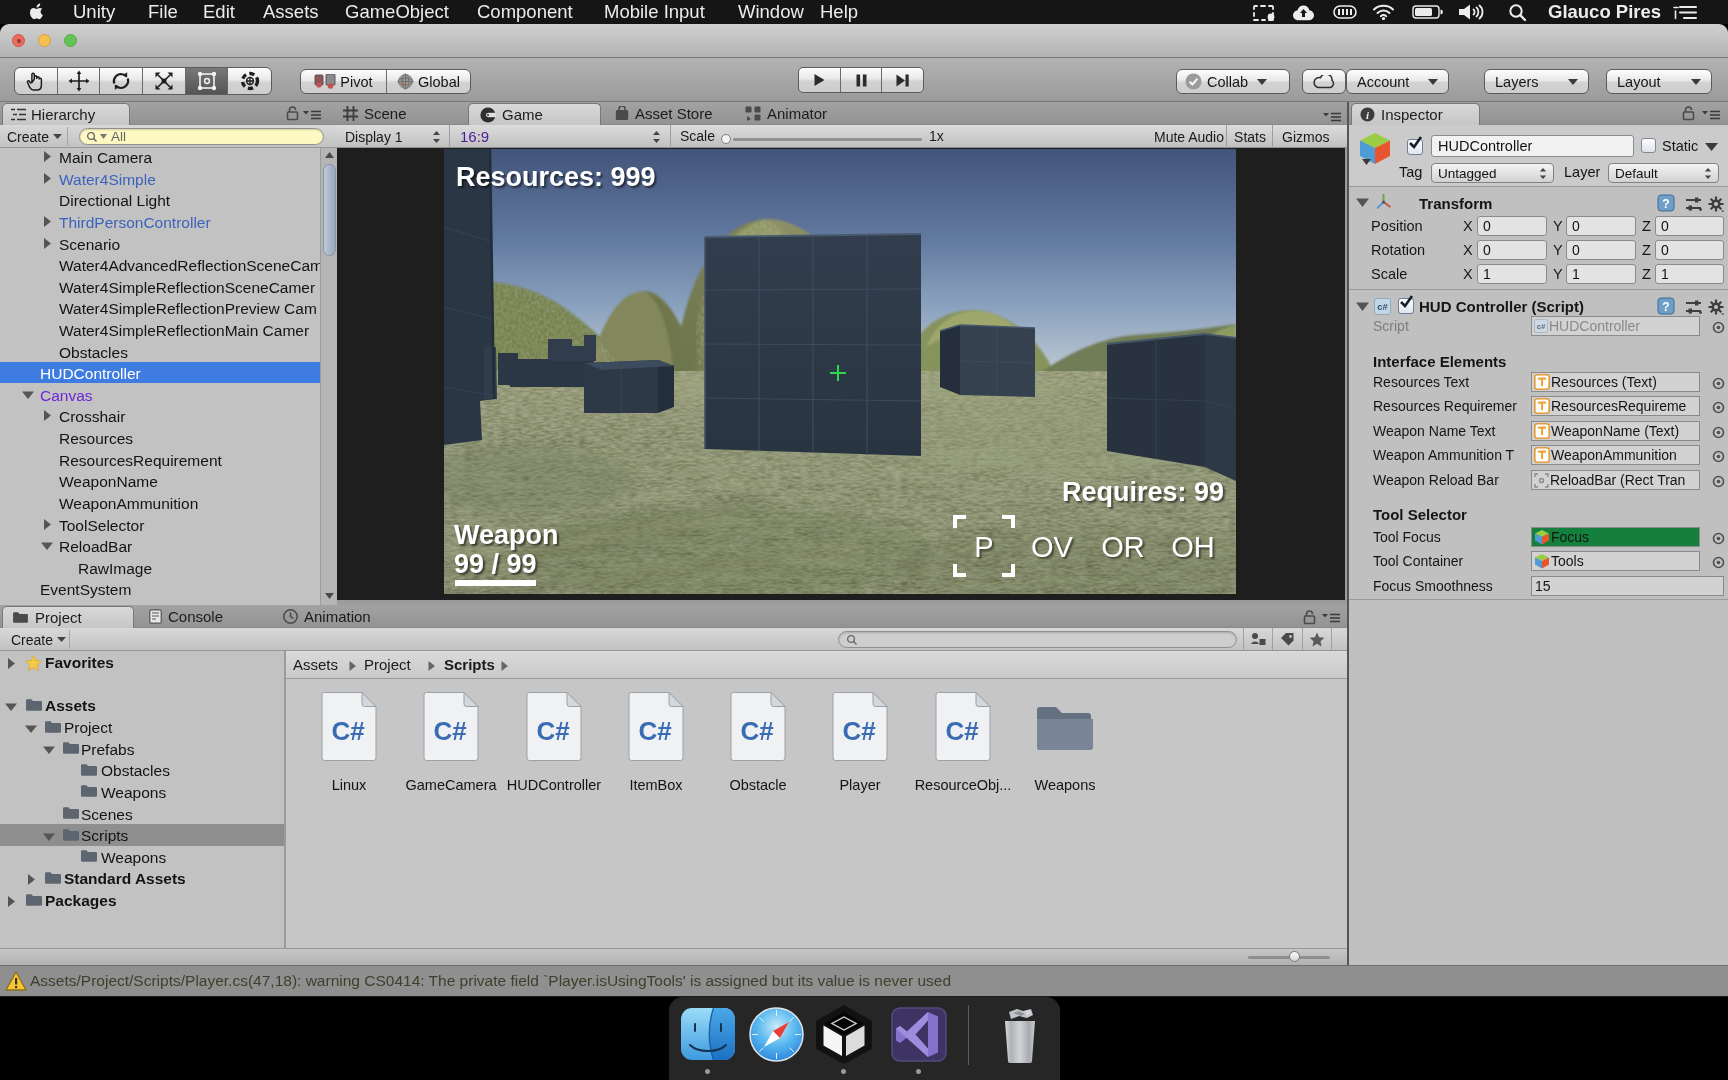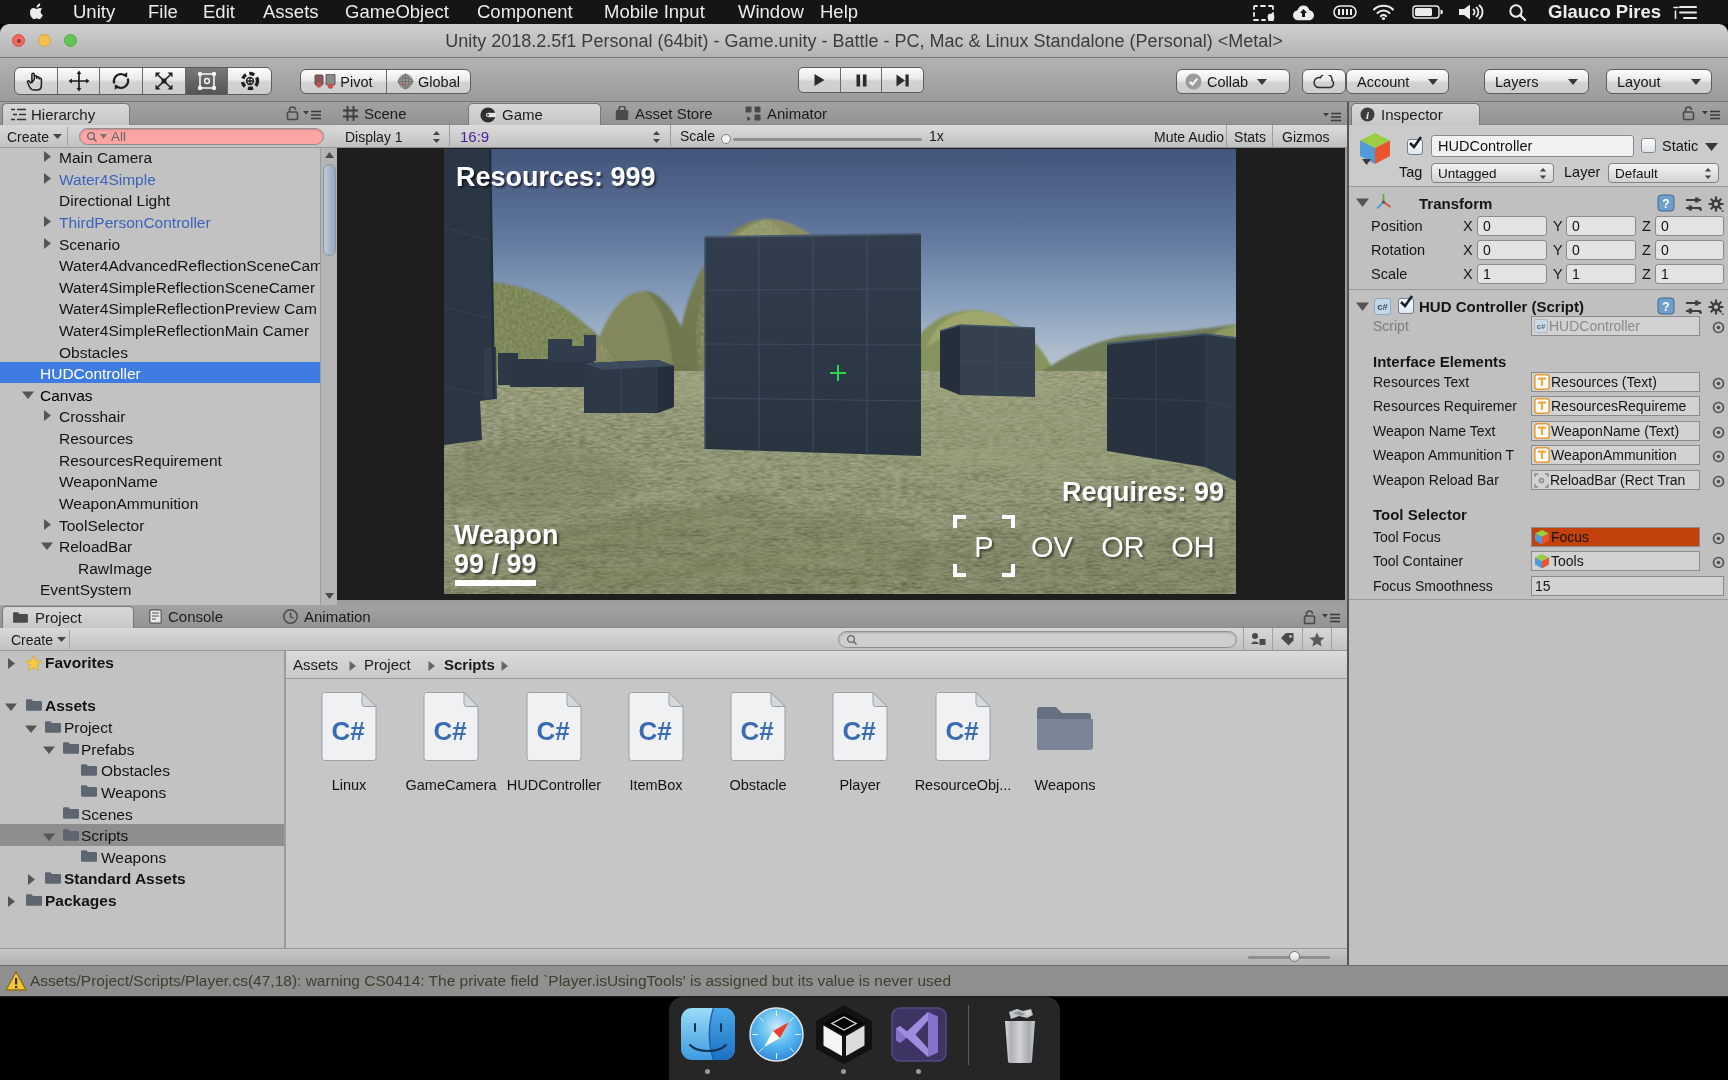--- a/index.html
+++ b/index.html
@@ -82,21 +82,20 @@
         <path d="M1 2.5 L5 2.5 M2.5 6 L2.5 13.5" stroke-width="1.6"></path>
       </g>
     </svg>
   </div>
 
   <div id="titlebar" class="abs" style="left:0;top:24px;width:1728px;height:34px;border-radius:9px 9px 0 0;background:linear-gradient(#d0d0d0,#b3b3b3);border-bottom:1px solid #787878;">
     <div class="abs" style="left:12px;top:10px;width:13px;height:13px;border-radius:50%;background:#ed6a5e;border:0.5px solid #ce5347;"></div>
     <div class="abs" style="left:16.5px;top:14.5px;width:4px;height:4px;border-radius:50%;background:#8e3d33;"></div>
     <div class="abs" style="left:38px;top:10px;width:13px;height:13px;border-radius:50%;background:#f5bf4f;border:0.5px solid #d6a243;"></div>
     <div class="abs" style="left:64px;top:10px;width:13px;height:13px;border-radius:50%;background:#61c454;border:0.5px solid #58a942;"></div>
-    <div class="abs" style="left:0;top:7px;width:1728px;text-align:center;font-size:18px;color:#3c3c3c;">Unity 2018.2.5f1 Personal (64bit) - Game.unity - Battle - PC, Mac &amp; Linux Standalone (Personal) &lt;Metal&gt;</div>
   </div>
 
   <div id="toolbar" class="abs" style="left:0;top:58px;width:1728px;height:44px;background:linear-gradient(#b2b2b2,#9b9b9b);border-bottom:1px solid #777;">
 
     <div class="abs wbtn" style="left:14px;top:9px;width:258px;height:28px;border-radius:6px;overflow:hidden;display:flex;">
       <div style="width:43px;height:100%;border-right:1px solid #6a6a6a;display:flex;align-items:center;justify-content:center;">
         <svg width="21" height="21" viewBox="0 0 21 21">
             <path fill="none" stroke="#1e1e1e" stroke-width="1.5" stroke-linejoin="round" d="M6.2 12.5 L4.3 10.2 c-.8-1-2.2-.2-1.8 1 l1.9 4.6 c.8 1.9 2.3 3.2 4.8 3.2 h2.6 c2.9 0 4.6-1.9 4.6-4.8 V8.5 c0-1.6-2.2-1.6-2.3 0 M14.1 8.3 V7 c0-1.6-2.3-1.6-2.4 0 v1 M11.7 8 V6 c0-1.6-2.4-1.6-2.4 0 v2.2 M9.3 8.3 V3.4 c0-1.7-2.4-1.7-2.4 0 v8.2 Z"></path>
           </svg>
       </div>
@@ -259,21 +258,21 @@
         </g>
       </svg>
 
     <div class="abs" style="left:0;top:23px;width:337px;height:23px;background:linear-gradient(#d8d8d8,#c2c2c2);border-bottom:1px solid #979797;"></div>
     <div class="abs" style="left:2px;top:25px;width:66px;height:19px;display:flex;align-items:center;justify-content:center;gap:4px;border-right:1px solid #a5a5a5;">
       <span style="font-size:14px;color:#1a1a1a;">Create</span>
       <svg width="9" height="5" viewBox="0 0 9 5">
           <path d="M0 0 H9 L4.5 5 Z" fill="#444"></path>
         </svg>
     </div>
-    <div class="abs" style="left:79px;top:26px;width:245px;height:17px;border-radius:9px;background:#fca5a5;border:1px solid #909090;box-shadow:inset 0 1px 2px rgba(0,0,0,0.18);display:flex;align-items:center;padding:0 6px;gap:2px;">
+    <div class="abs" style="left:79px;top:26px;width:245px;height:17px;border-radius:9px;background:#fef9c3;border:1px solid #909090;box-shadow:inset 0 1px 2px rgba(0,0,0,0.18);display:flex;align-items:center;padding:0 6px;gap:2px;">
       <svg width="12" height="12" viewBox="0 0 12 12">
           <circle cx="5" cy="5" r="3.4" fill="none" stroke="#666" stroke-width="1.3"></circle>
           <path d="M7.6 7.6 L10.5 10.5" stroke="#666" stroke-width="1.4"></path>
         </svg>
       <svg width="7" height="5" viewBox="0 0 7 5">
           <path d="M0 0 H7 L3.5 5 Z" fill="#777"></path>
         </svg>
       <span style="font-size:13.5px;color:#666;margin-left:2px;">All</span>
     </div>
 
@@ -298,21 +297,21 @@
       <div class="abs" style="left:59px;top:109.1px;width:261px;height:21px;line-height:21px;white-space:nowrap;overflow:hidden;color:#141414;">Water4AdvancedReflectionSceneCam</div>
       <div class="abs" style="left:59px;top:130.7px;width:261px;height:21px;line-height:21px;white-space:nowrap;overflow:hidden;color:#141414;">Water4SimpleReflectionSceneCamer</div>
       <div class="abs" style="left:59px;top:152.3px;width:261px;height:21px;line-height:21px;white-space:nowrap;overflow:hidden;color:#141414;">Water4SimpleReflectionPreview Cam</div>
       <div class="abs" style="left:59px;top:174.0px;width:261px;height:21px;line-height:21px;white-space:nowrap;overflow:hidden;color:#141414;">Water4SimpleReflectionMain Camer</div>
       <div class="abs" style="left:59px;top:195.6px;width:261px;height:21px;line-height:21px;white-space:nowrap;overflow:hidden;color:#141414;">Obstacles</div>
       <div class="abs" style="left:0;top:216.2px;width:320px;height:21px;background:#3e7ce2;"></div>
       <div class="abs" style="left:40px;top:217.2px;width:280px;height:21px;line-height:21px;white-space:nowrap;overflow:hidden;color:#fff;">HUDController</div>
       <svg class="abs" style="left:22px;top:244.8px;" width="12" height="8" viewBox="0 0 12 8">
           <path d="M0 0.5 H12 L6 8 Z" fill="#555"></path>
         </svg>
-      <div class="abs" style="left:40px;top:238.8px;width:280px;height:21px;line-height:21px;white-space:nowrap;overflow:hidden;color:#000000;">Canvas</div>
+      <div class="abs" style="left:40px;top:238.8px;width:280px;height:21px;line-height:21px;white-space:nowrap;overflow:hidden;color:#6d28d9;">Canvas</div>
       <svg class="abs" style="left:43px;top:264.4px;" width="8" height="11" viewBox="0 0 8 11">
           <path d="M1 0 L8 5.5 L1 11 Z" fill="#555"></path>
         </svg>
       <div class="abs" style="left:59px;top:260.4px;width:261px;height:21px;line-height:21px;white-space:nowrap;overflow:hidden;color:#141414;">Crosshair</div>
       <div class="abs" style="left:59px;top:282.1px;width:261px;height:21px;line-height:21px;white-space:nowrap;overflow:hidden;color:#141414;">Resources</div>
       <div class="abs" style="left:59px;top:303.7px;width:261px;height:21px;line-height:21px;white-space:nowrap;overflow:hidden;color:#141414;">ResourcesRequirement</div>
       <div class="abs" style="left:59px;top:325.3px;width:261px;height:21px;line-height:21px;white-space:nowrap;overflow:hidden;color:#141414;">WeaponName</div>
       <div class="abs" style="left:59px;top:346.9px;width:261px;height:21px;line-height:21px;white-space:nowrap;overflow:hidden;color:#141414;">WeaponAmmunition</div>
       <svg class="abs" style="left:43px;top:372.5px;" width="8" height="11" viewBox="0 0 8 11">
           <path d="M1 0 L8 5.5 L1 11 Z" fill="#555"></path>
@@ -815,21 +814,21 @@
         </span>
         <span style="font-size:14px;color:#151515;white-space:nowrap;margin-left:1px;">ReloadBar (Rect Tran</span>
       </div>
     <div class="abs" style="left:363px;top:372px;"><svg width="13" height="13" viewBox="0 0 13 13">
           <circle cx="6.5" cy="6.5" r="5" fill="none" stroke="#4f4f4f" stroke-width="1.6"></circle>
           <circle cx="6.5" cy="6.5" r="1.8" fill="#4f4f4f"></circle>
         </svg></div>
     <span class="abs" style="left:24px;top:404px;font-size:15px;font-weight:bold;color:#151515;">Tool Selector</span>
 
     <div class="abs" style="left:24px;top:427px;font-size:14px;color:#151515;white-space:nowrap;width:156px;overflow:hidden;">Tool Focus</div>
-    <div class="abs" style="left:182px;top:425px;width:169px;height:20px;background:#c2410c;border:1px solid #8b8b8b;display:flex;align-items:center;padding:0 2px;overflow:hidden;">
+    <div class="abs" style="left:182px;top:425px;width:169px;height:20px;background:#15803d;border:1px solid #8b8b8b;display:flex;align-items:center;padding:0 2px;overflow:hidden;">
         <span style="flex:0 0 auto;display:flex;">
           <svg width="16" height="16" viewBox="0 0 16 16">
             <polygon points="8,1 15,4.5 8,8 1,4.5" fill="#9acd44"></polygon>
             <polygon points="1,4.5 8,8 8,15.5 1,11.5" fill="#4f9bd5"></polygon>
             <polygon points="15,4.5 8,8 8,15.5 15,11.5" fill="#e8542e"></polygon>
           </svg>
         </span>
         <span style="font-size:14px;color:#151515;white-space:nowrap;margin-left:1px;">Focus</span>
       </div>
     <div class="abs" style="left:363px;top:429px;"><svg width="13" height="13" viewBox="0 0 13 13">

